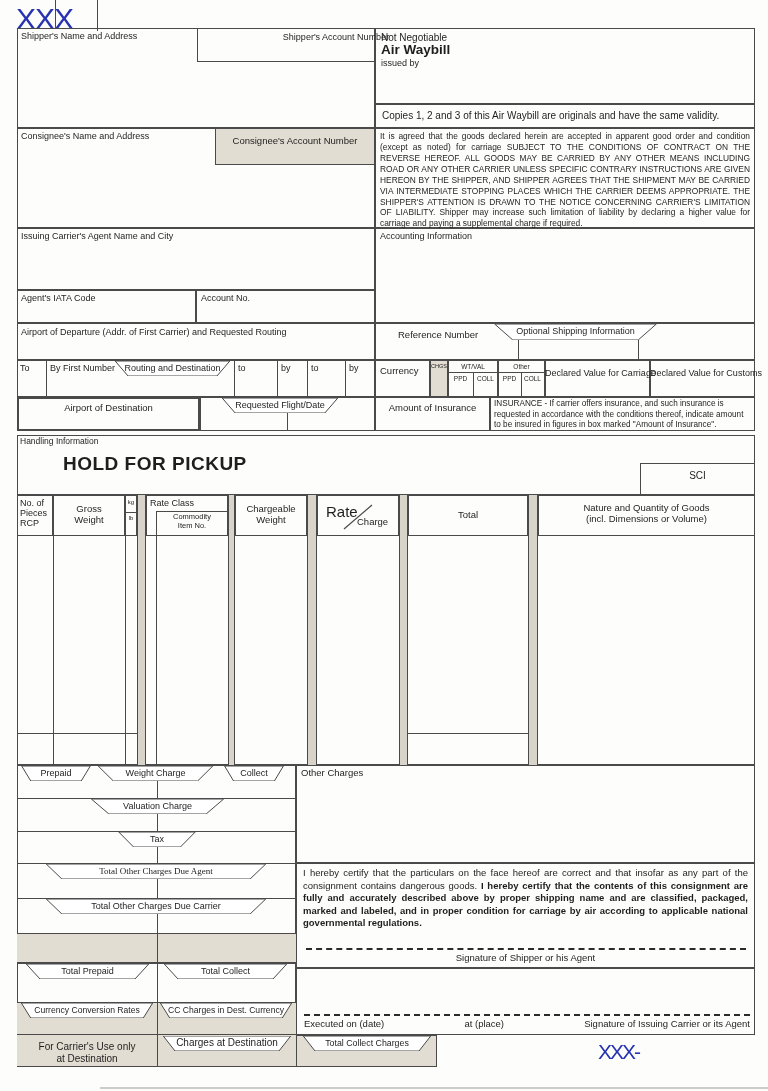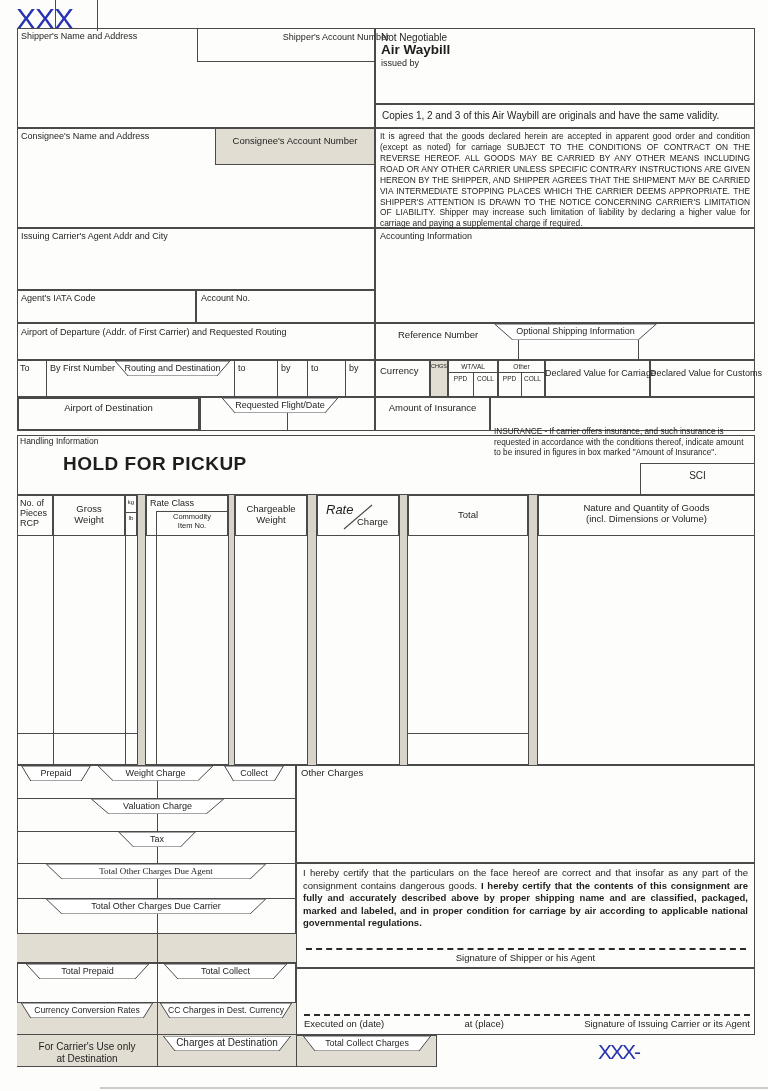--- a/index.html
+++ b/index.html
@@ -46,21 +46,21 @@
 
   <div class="box" style="left:17px;top:128px;width:358px;height:100px;"></div>
   <div class="lbl" style="left:21px;top:131px;">Consignee's Name and Address</div>
   <div class="box shade" style="left:215px;top:128px;width:160px;height:37px;"></div>
   <div class="lbl c" style="left:215px;top:136px;width:160px;font-size:9.5px;">Consignee's Account Number</div>
 
   <div class="box" style="left:375px;top:128px;width:380px;height:100px;"></div>
   <div class="just" style="left:380px;top:131px;width:370px;">It is agreed that the goods declared herein are accepted in apparent good order and condition (except as noted) for carriage SUBJECT TO THE CONDITIONS OF CONTRACT ON THE REVERSE HEREOF. ALL GOODS MAY BE CARRIED BY ANY OTHER MEANS INCLUDING ROAD OR ANY OTHER CARRIER UNLESS SPECIFIC CONTRARY INSTRUCTIONS ARE GIVEN HEREON BY THE SHIPPER, AND SHIPPER AGREES THAT THE SHIPMENT MAY BE CARRIED VIA INTERMEDIATE STOPPING PLACES WHICH THE CARRIER DEEMS APPROPRIATE. THE SHIPPER'S ATTENTION IS DRAWN TO THE NOTICE CONCERNING CARRIER'S LIMITATION OF LIABILITY. Shipper may increase such limitation of liability by declaring a higher value for carriage and paying a supplemental charge if required.</div>
 
   <div class="box" style="left:17px;top:228px;width:358px;height:62px;"></div>
-  <div class="lbl" style="left:21px;top:231px;">Issuing Carrier's Agent Addr and City</div>
+  <div class="lbl" style="left:21px;top:231px;">Issuing Carrier's Agent Name and City</div>
   <div class="box" style="left:375px;top:228px;width:380px;height:95px;"></div>
   <div class="lbl" style="left:380px;top:231px;">Accounting Information</div>
   <div class="box" style="left:17px;top:290px;width:179px;height:33px;"></div>
   <div class="lbl" style="left:21px;top:293px;">Agent's IATA Code</div>
   <div class="box" style="left:196px;top:290px;width:179px;height:33px;"></div>
   <div class="lbl" style="left:201px;top:293px;">Account No.</div>
 
   <div class="box" style="left:17px;top:323px;width:358px;height:37px;"></div>
   <div class="lbl" style="left:21px;top:327px;">Airport of Departure (Addr. of First Carrier) and Requested Routing</div>
   <div class="box" style="left:375px;top:323px;width:380px;height:37px;"></div>
@@ -120,21 +120,21 @@
   <div class="chev" style="left:221px;top:398px;width:118px;height:15px;">
     <svg viewBox="0 0 100 15" preserveAspectRatio="none" aria-hidden="true">
         <polygon points="1,0 99,0 88,15 12,15"></polygon>
       </svg>
     <span>Requested Flight/Date</span>
   </div>
   <div class="vline" style="left:287px;top:413px;height:17px;"></div>
   <div class="box" style="left:375px;top:397px;width:115px;height:34px;"></div>
   <div class="lbl c" style="left:375px;top:403px;width:115px;font-size:9.5px;">Amount of Insurance</div>
   <div class="box" style="left:490px;top:397px;width:265px;height:34px;"></div>
-  <div class="just" style="left:494px;top:399px;width:257px;font-size:8.2px;text-align:left;margin-top:28px;">INSURANCE - If carrier offers insurance, and such insurance is requested in accordance with the conditions thereof, indicate amount to be insured in figures in box marked "Amount of Insurance".</div>
+  <div class="just" style="left:494px;top:399px;width:257px;font-size:8.2px;text-align:left;">INSURANCE - If carrier offers insurance, and such insurance is requested in accordance with the conditions thereof, indicate amount to be insured in figures in box marked "Amount of Insurance".</div>
 
   <div class="box" style="left:17px;top:435px;width:738px;height:60px;"></div>
   <div class="lbl" style="left:20px;top:437px;font-size:8.5px;">Handling Information</div>
   <div class="lbl" style="left:63px;top:453px;font-size:19px;font-weight:bold;letter-spacing:0.5px;">HOLD FOR PICKUP</div>
   <div class="box" style="left:640px;top:463px;width:115px;height:32px;"></div>
   <div class="lbl c" style="left:640px;top:470px;width:115px;font-size:10px;">SCI</div>
 
   <div class="box" style="left:17px;top:495px;width:738px;height:270px;"></div>
   <div class="strip" style="left:137px;top:495px;width:9px;height:270px;"></div>
   <div class="strip" style="left:228px;top:495px;width:7px;height:270px;"></div>
@@ -155,21 +155,21 @@
   <div class="lbl c" style="left:125px;top:515px;width:12px;font-size:6px;">lb</div>
   <div class="box" style="left:146px;top:495px;width:82px;height:41px;"></div>
   <div class="lbl" style="left:150px;top:498px;">Rate Class</div>
   <div class="box" style="left:156px;top:511px;width:72px;height:25px;"></div>
   <div class="lbl c" style="left:156px;top:513px;width:72px;font-size:7.5px;">Commodity</div>
   <div class="lbl c" style="left:156px;top:522px;width:72px;font-size:7.5px;">Item No.</div>
   <div class="box" style="left:235px;top:495px;width:72px;height:41px;"></div>
   <div class="lbl c" style="left:235px;top:504px;width:72px;font-size:9.5px;">Chargeable</div>
   <div class="lbl c" style="left:235px;top:515px;width:72px;font-size:9.5px;">Weight</div>
   <div class="box" style="left:317px;top:495px;width:82px;height:41px;"></div>
-  <div class="lbl" style="left:326px;top:503px;font-size:13px;font-style:italic;">Rate</div>
+  <div class="lbl" style="left:326px;top:503px;font-size:15px;">Rate</div>
   <svg class="slashsvg" style="left:341px;top:503px;" width="34" height="28">
       <line x1="3" y1="26" x2="31" y2="2"></line>
     </svg>
   <div class="lbl" style="left:357px;top:517px;font-size:9.5px;">Charge</div>
   <div class="box" style="left:408px;top:495px;width:120px;height:41px;"></div>
   <div class="lbl c" style="left:408px;top:510px;width:120px;font-size:9.5px;">Total</div>
   <div class="box" style="left:538px;top:495px;width:217px;height:41px;"></div>
   <div class="lbl c" style="left:538px;top:503px;width:217px;font-size:9.5px;">Nature and Quantity of Goods</div>
   <div class="lbl c" style="left:538px;top:514px;width:217px;font-size:9.5px;">(incl. Dimensions or Volume)</div>
 

